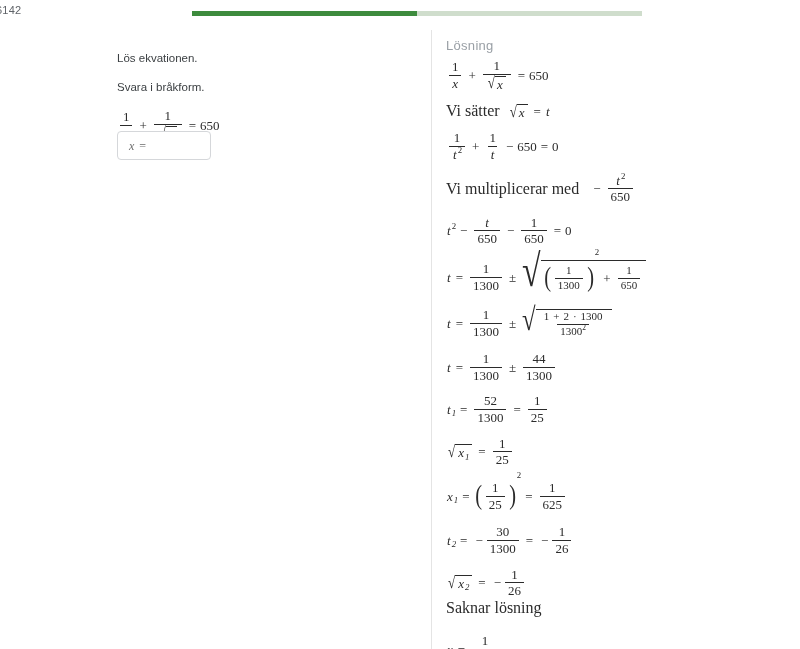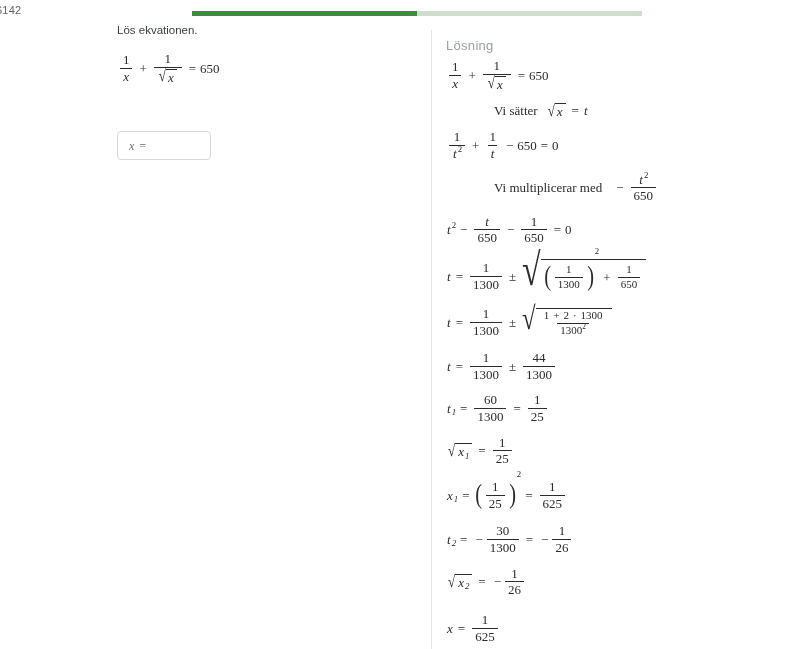--- a/index.html
+++ b/index.html
@@ -54,21 +54,21 @@
     position: absolute;
     left: 431px;
     top: 30px;
     width: 1px;
     height: 619px;
     background: #e4e4e4;
   }
   .left-pane {
     position: absolute;
     left: 117px;
-    top: 23px;
+    top: 51px;
     width: 300px;
   }
   .right-pane {
     position: absolute;
     left: 446px;
     top: 38px;
     width: 340px;
   }
 
   
@@ -96,23 +96,22 @@
     flex-wrap: nowrap;
     white-space: nowrap;
   }
   .math.block { margin: 10px 0 12px 0; }
   .mi { font-style: italic; padding: 0 1px; }
   .mo { padding: 0 4px; }
   .mn { padding: 0 0px; }
   .txt {
     font-family: "Liberation Serif", serif;
     font-style: normal;
-    font-size: 13px;
+    font-size: 16px;
     padding-right: 4px;
-    margin-left: 48px;
   }
 
   
   .frac {
     display: inline-flex;
     flex-direction: column;
     align-items: center;
     justify-content: center;
     vertical-align: middle;
     margin: 0 3px;
@@ -202,20 +201,21 @@
   <div class="progress-track" style="background: rgb(207, 221, 204);">
     <div class="progress-fill" style="background: rgb(61, 139, 61); width: 50%;"></div>
   </div>
 </div>
 
 <div class="divider"></div>
 
 <div class="left-pane">
 
   <p class="prompt">Lös ekvationen.</p>
+  <p class="prompt">Svara i bråkform.</p>
 
   <div class="math block">
     <span class="frac">
       <span class="num">1</span>
       <span class="den mi">x</span>
     </span>
     <span class="mo">+</span>
     <span class="frac">
       <span class="num">1</span>
       <span class="den">
@@ -398,21 +398,21 @@
     </span>
   </div>
 
   <div class="math block">
     <span class="grouped">
       <span class="mi">t</span>
       <span class="sub">1</span>
     </span>
     <span class="mo">=</span>
     <span class="frac">
-      <span class="num">60</span>
+      <span class="num">52</span>
       <span class="den">1300</span>
     </span>
     <span class="mo">=</span>
     <span class="frac">
       <span class="num">1</span>
       <span class="den">25</span>
     </span>
   </div>
 
   <div class="math block">
@@ -482,20 +482,23 @@
       </span>
     </span>
     <span class="mo">=</span>
     <span class="mo" style="padding-right:1px;">−</span>
     <span class="frac">
       <span class="num">1</span>
       <span class="den">26</span>
     </span>
   </div>
 
+  <div class="math" style="margin:0 0 18px 0;">
+    <span class="txt">Saknar lösning</span>
+  </div>
 
   <div class="math block" style="margin:16px 0 0 0;">
     <span class="mi">x</span>
     <span class="mo">=</span>
     <span class="frac">
       <span class="num">1</span>
       <span class="den">625</span>
     </span>
   </div>
 

